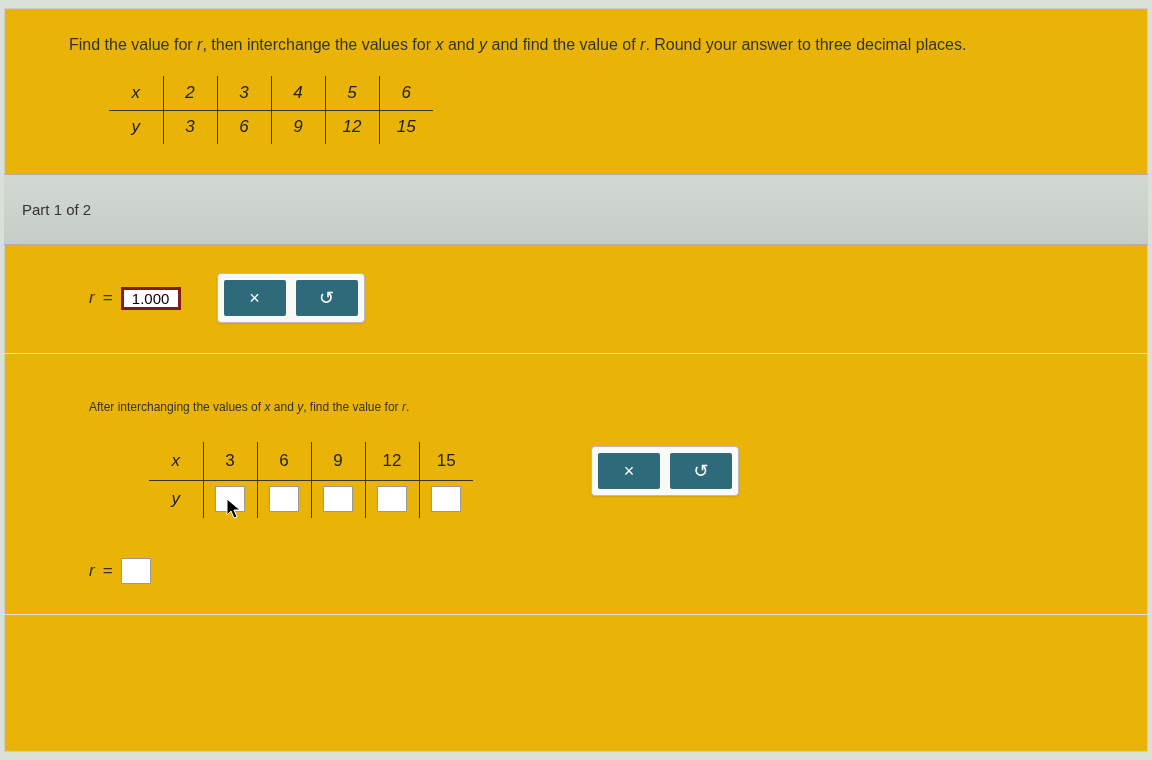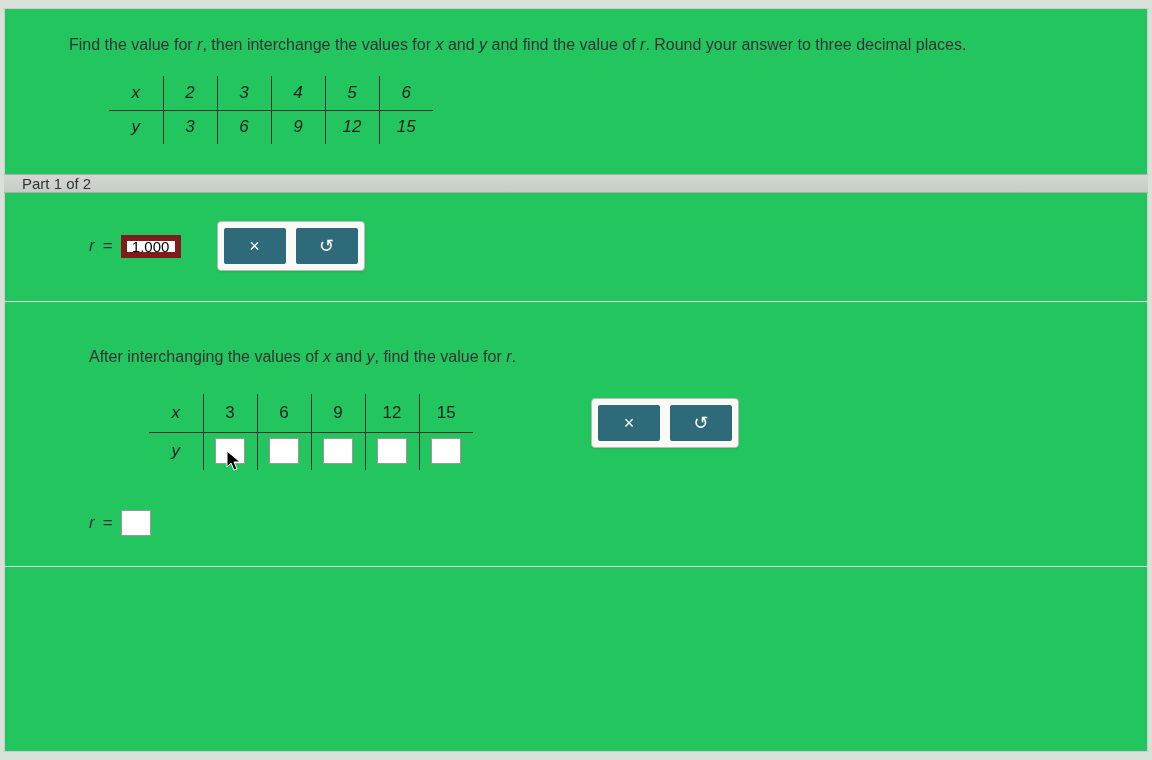--- a/index.html
+++ b/index.html
@@ -4,21 +4,21 @@
 <style>
   * { box-sizing: border-box; }
   html, body {
     margin: 0; padding: 0;
     width: 1152px; height: 760px;
     font-family: Arial, Helvetica, sans-serif;
     background: #d8e0d8;
     overflow: hidden;
   }
   .page {
-    background: #22c55e;
+    background: #eab308;
     margin: 8px 4px;
     padding: 28px 0 40px 65px;
     min-height: 744px;
     box-shadow: inset 0 0 0 1px #ccc;
   }
   .question {
     font-size: 16px;
     color: #333;
     margin-bottom: 22px;
     padding-right: 20px;
@@ -36,21 +36,21 @@
     color: #222;
     position: relative;
   }
   table.data td.lbl { font-style: italic; }
   table.data tr:first-child td { border-bottom: 1.5px solid #333; }
   table.data td + td { border-left: 1.5px solid #333; }
 
   
   .part-head {
     margin-left: -65px;
-    padding: 0 18px;
+    padding: 26px 18px;
     background: linear-gradient(#d3d8d3,#c6ccc6);
     border-top: 1px solid #aab0aa;
     border-bottom: 1px solid #aab0aa;
     font-size: 15px;
     color: #333;
   }
 
   .section-body {
     padding: 28px 30px 30px 20px;
     border-bottom: 1px solid #ddd;
@@ -65,21 +65,21 @@
     font-size: 17px;
     color: #333;
   }
   .equation .ital { font-style: italic; }
 
   input.ans {
     width: 60px;
     height: 23px;
     font-size: 15px;
     text-align: center;
-    border: 6px solid #7f1d1d;
+    border: 3px solid #7f1d1d;
     background: #fff;
     outline: none;
   }
   input.ans.small { width: 30px; height: 26px; border: 1px solid #999; }
   input.cell {
     width: 30px; height: 26px;
     border: 1px solid #999;
     background: #fff;
     text-align: center;
     font-size: 14px;
@@ -102,21 +102,21 @@
     color: #fff;
     display: flex;
     align-items: center;
     justify-content: center;
     font-size: 18px;
     cursor: pointer;
     border-radius: 2px;
   }
 
   .part2-text {
-    font-size: 16px;
+    font-size: 12px;
     color: #333;
     margin-bottom: 28px;
   }
   .part2-text .ital { font-style: italic; }
 
   .part2-row {
     display: flex;
     align-items: flex-start;
     gap: 90px;
     margin-left: 60px;

